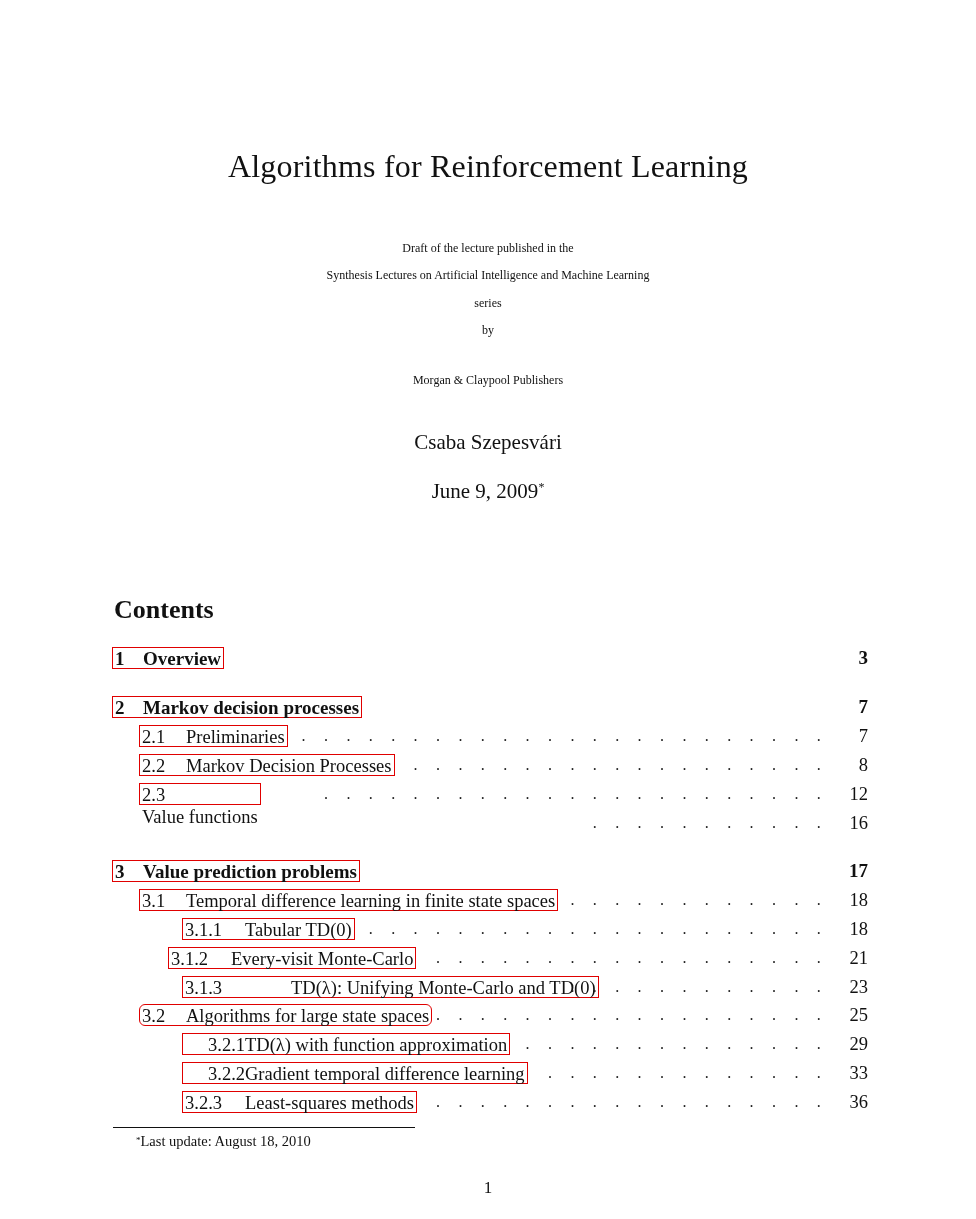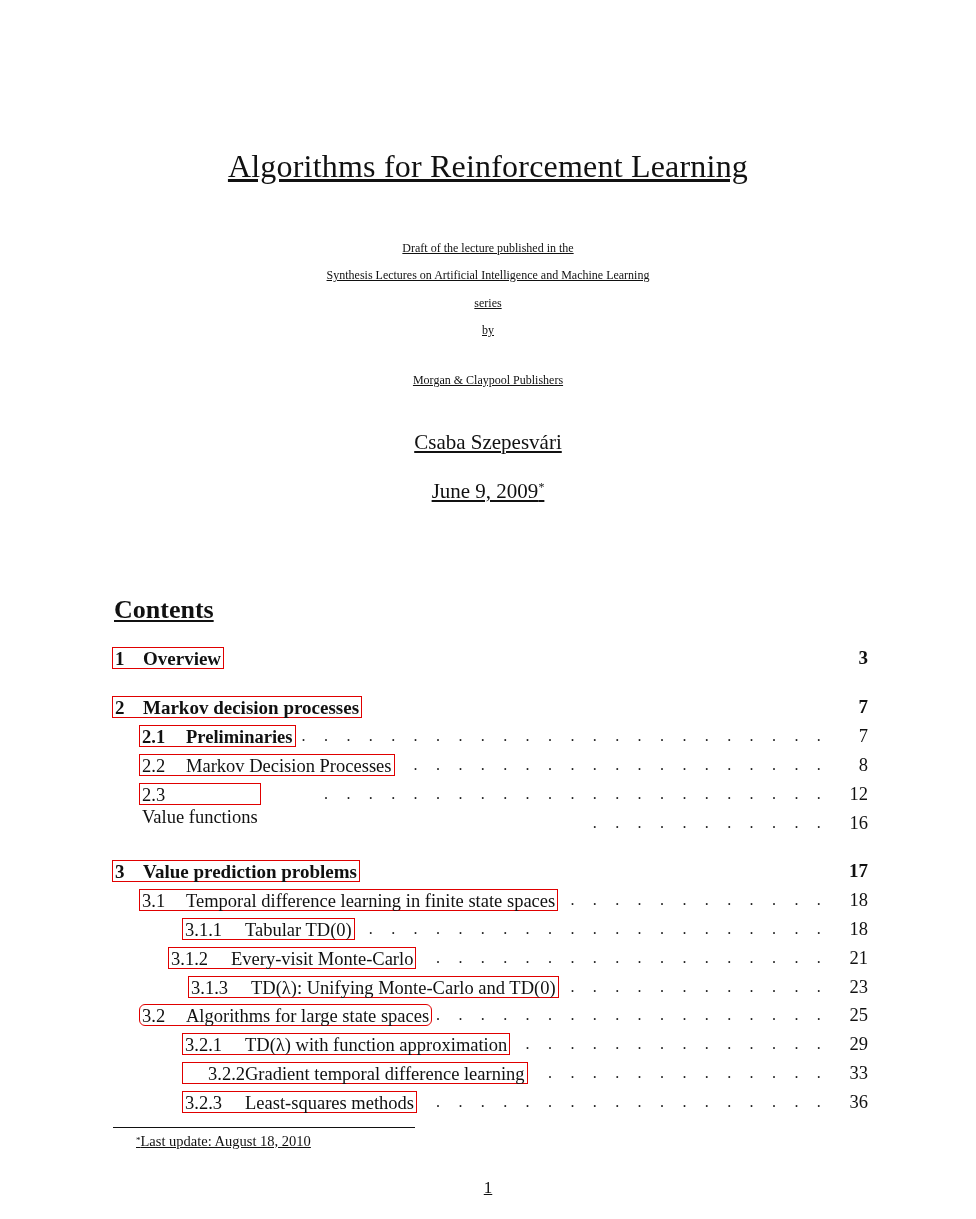--- a/index.html
+++ b/index.html
@@ -1,21 +1,21 @@
 <!DOCTYPE html>
 <html><head>
 <meta charset="utf-8">
 <style>
   html, body { margin: 0; padding: 0; background: #ffffff; }
   body {
     width: 976px; height: 1219px; position: relative; overflow: hidden;
     font-family: "DejaVu Serif", "Liberation Serif", serif;
     color: #111111;
   }
-  .abs { position: absolute; text-decoration: underline; }
+  .abs { position: absolute; }
   .center { left: 0; width: 976px; text-align: center; }
   .title {
     top: 144px; font-size: 32px; line-height: 44px;
     font-family: "Liberation Serif", "DejaVu Serif", serif;
     letter-spacing: 0.2px;
   }
   .sub {
     font-size: 12px; line-height: 22px;
     font-family: "Liberation Serif", "DejaVu Serif", serif;
   }
@@ -93,21 +93,21 @@
       <span class="toc-page">3</span>
     </div>
     <div class="toc-row chapter" style="top: 696px;">
       <a class="toc-link" style="left: 112px; border-color: rgb(224, 0, 0);">
         <span class="toc-num" style="width: 28px;">2</span>
         <span class="toc-text">Markov decision processes</span>
       </a>
       <span class="toc-page">7</span>
     </div>
     <div class="toc-row" style="top: 725px;">
-      <a class="toc-link" style="left: 139px; border-color: rgb(224, 0, 0); font-weight: bold;">
+      <a class="toc-link" style="left: 139px; border-color: rgb(224, 0, 0);">
         <span class="toc-num" style="width: 44px;">2.1</span>
         <span class="toc-text">Preliminaries</span>
       </a>
       <span class="toc-dots" style="left: 292px; width: 536px; direction: rtl;">. . . . . . . . . . . . . . . . . . . . . . . . . . . . . . . . . . . . . . . . . . . . . . . . . . . . . . . . . . . . . . . . . . . . . . . . . . . . . . . . </span>
       <span class="toc-page">7</span>
     </div>
     <div class="toc-row" style="top: 754px;">
       <a class="toc-link" style="left: 139px; border-color: rgb(224, 0, 0);">
         <span class="toc-num" style="width: 44px;">2.2</span>
         <span class="toc-text">Markov Decision Processes</span>
@@ -152,38 +152,38 @@
     </div>
     <div class="toc-row" style="top: 947px;">
       <a class="toc-link" style="left: 168px; border-color: rgb(224, 0, 0);">
         <span class="toc-num" style="width: 60px;">3.1.2</span>
         <span class="toc-text">Every-visit Monte-Carlo</span>
       </a>
       <span class="toc-dots" style="left: 434px; width: 394px; direction: rtl;">. . . . . . . . . . . . . . . . . . . . . . . . . . . . . . . . . . . . . . . . . . . . . . . . . . . . . . . . . . . . . . . . . . . . . . . . . . . . . . . . </span>
       <span class="toc-page">21</span>
     </div>
     <div class="toc-row" style="top: 976px;">
-      <a class="toc-link" style="left: 188px; border-color: rgb(224, 0, 0);">
+      <a class="toc-link" style="left: 182px; border-color: rgb(224, 0, 0); gap: 46px;">
         <span class="toc-num" style="width: 60px;">3.1.3</span>
         <span class="toc-text">TD(λ): Unifying Monte-Carlo and TD(0)</span>
       </a>
       <span class="toc-dots" style="left: 557px; width: 271px; direction: rtl;">. . . . . . . . . . . . . . . . . . . . . . . . . . . . . . . . . . . . . . . . . . . . . . . . . . . . . . . . . . . . . . . . . . . . . . . . . . . . . . . . </span>
       <span class="toc-page">23</span>
     </div>
     <div class="toc-row" style="top: 1004px;">
       <a class="toc-link" style="left: 139px; border-color: rgb(224, 0, 0); border-radius: 6px;">
         <span class="toc-num" style="width: 44px;">3.2</span>
         <span class="toc-text">Algorithms for large state spaces</span>
       </a>
       <span class="toc-dots" style="left: 436px; width: 392px; direction: rtl;">. . . . . . . . . . . . . . . . . . . . . . . . . . . . . . . . . . . . . . . . . . . . . . . . . . . . . . . . . . . . . . . . . . . . . . . . . . . . . . . . </span>
       <span class="toc-page">25</span>
     </div>
     <div class="toc-row" style="top: 1033px;">
       <a class="toc-link" style="left: 182px; border-color: rgb(224, 0, 0);">
-        <span class="toc-num" style="width: 60px;">3.2.1</span>
+        <span class="toc-num" style="width: 60px; text-align: right;">3.2.1</span>
         <span class="toc-text">TD(λ) with function approximation</span>
       </a>
       <span class="toc-dots" style="left: 514px; width: 314px; direction: rtl;">. . . . . . . . . . . . . . . . . . . . . . . . . . . . . . . . . . . . . . . . . . . . . . . . . . . . . . . . . . . . . . . . . . . . . . . . . . . . . . . . </span>
       <span class="toc-page">29</span>
     </div>
     <div class="toc-row" style="top: 1062px;">
       <a class="toc-link" style="left: 182px; border-color: rgb(224, 0, 0);">
         <span class="toc-num" style="width: 60px; text-align: right;">3.2.2</span>
         <span class="toc-text">Gradient temporal difference learning</span>
       </a>

